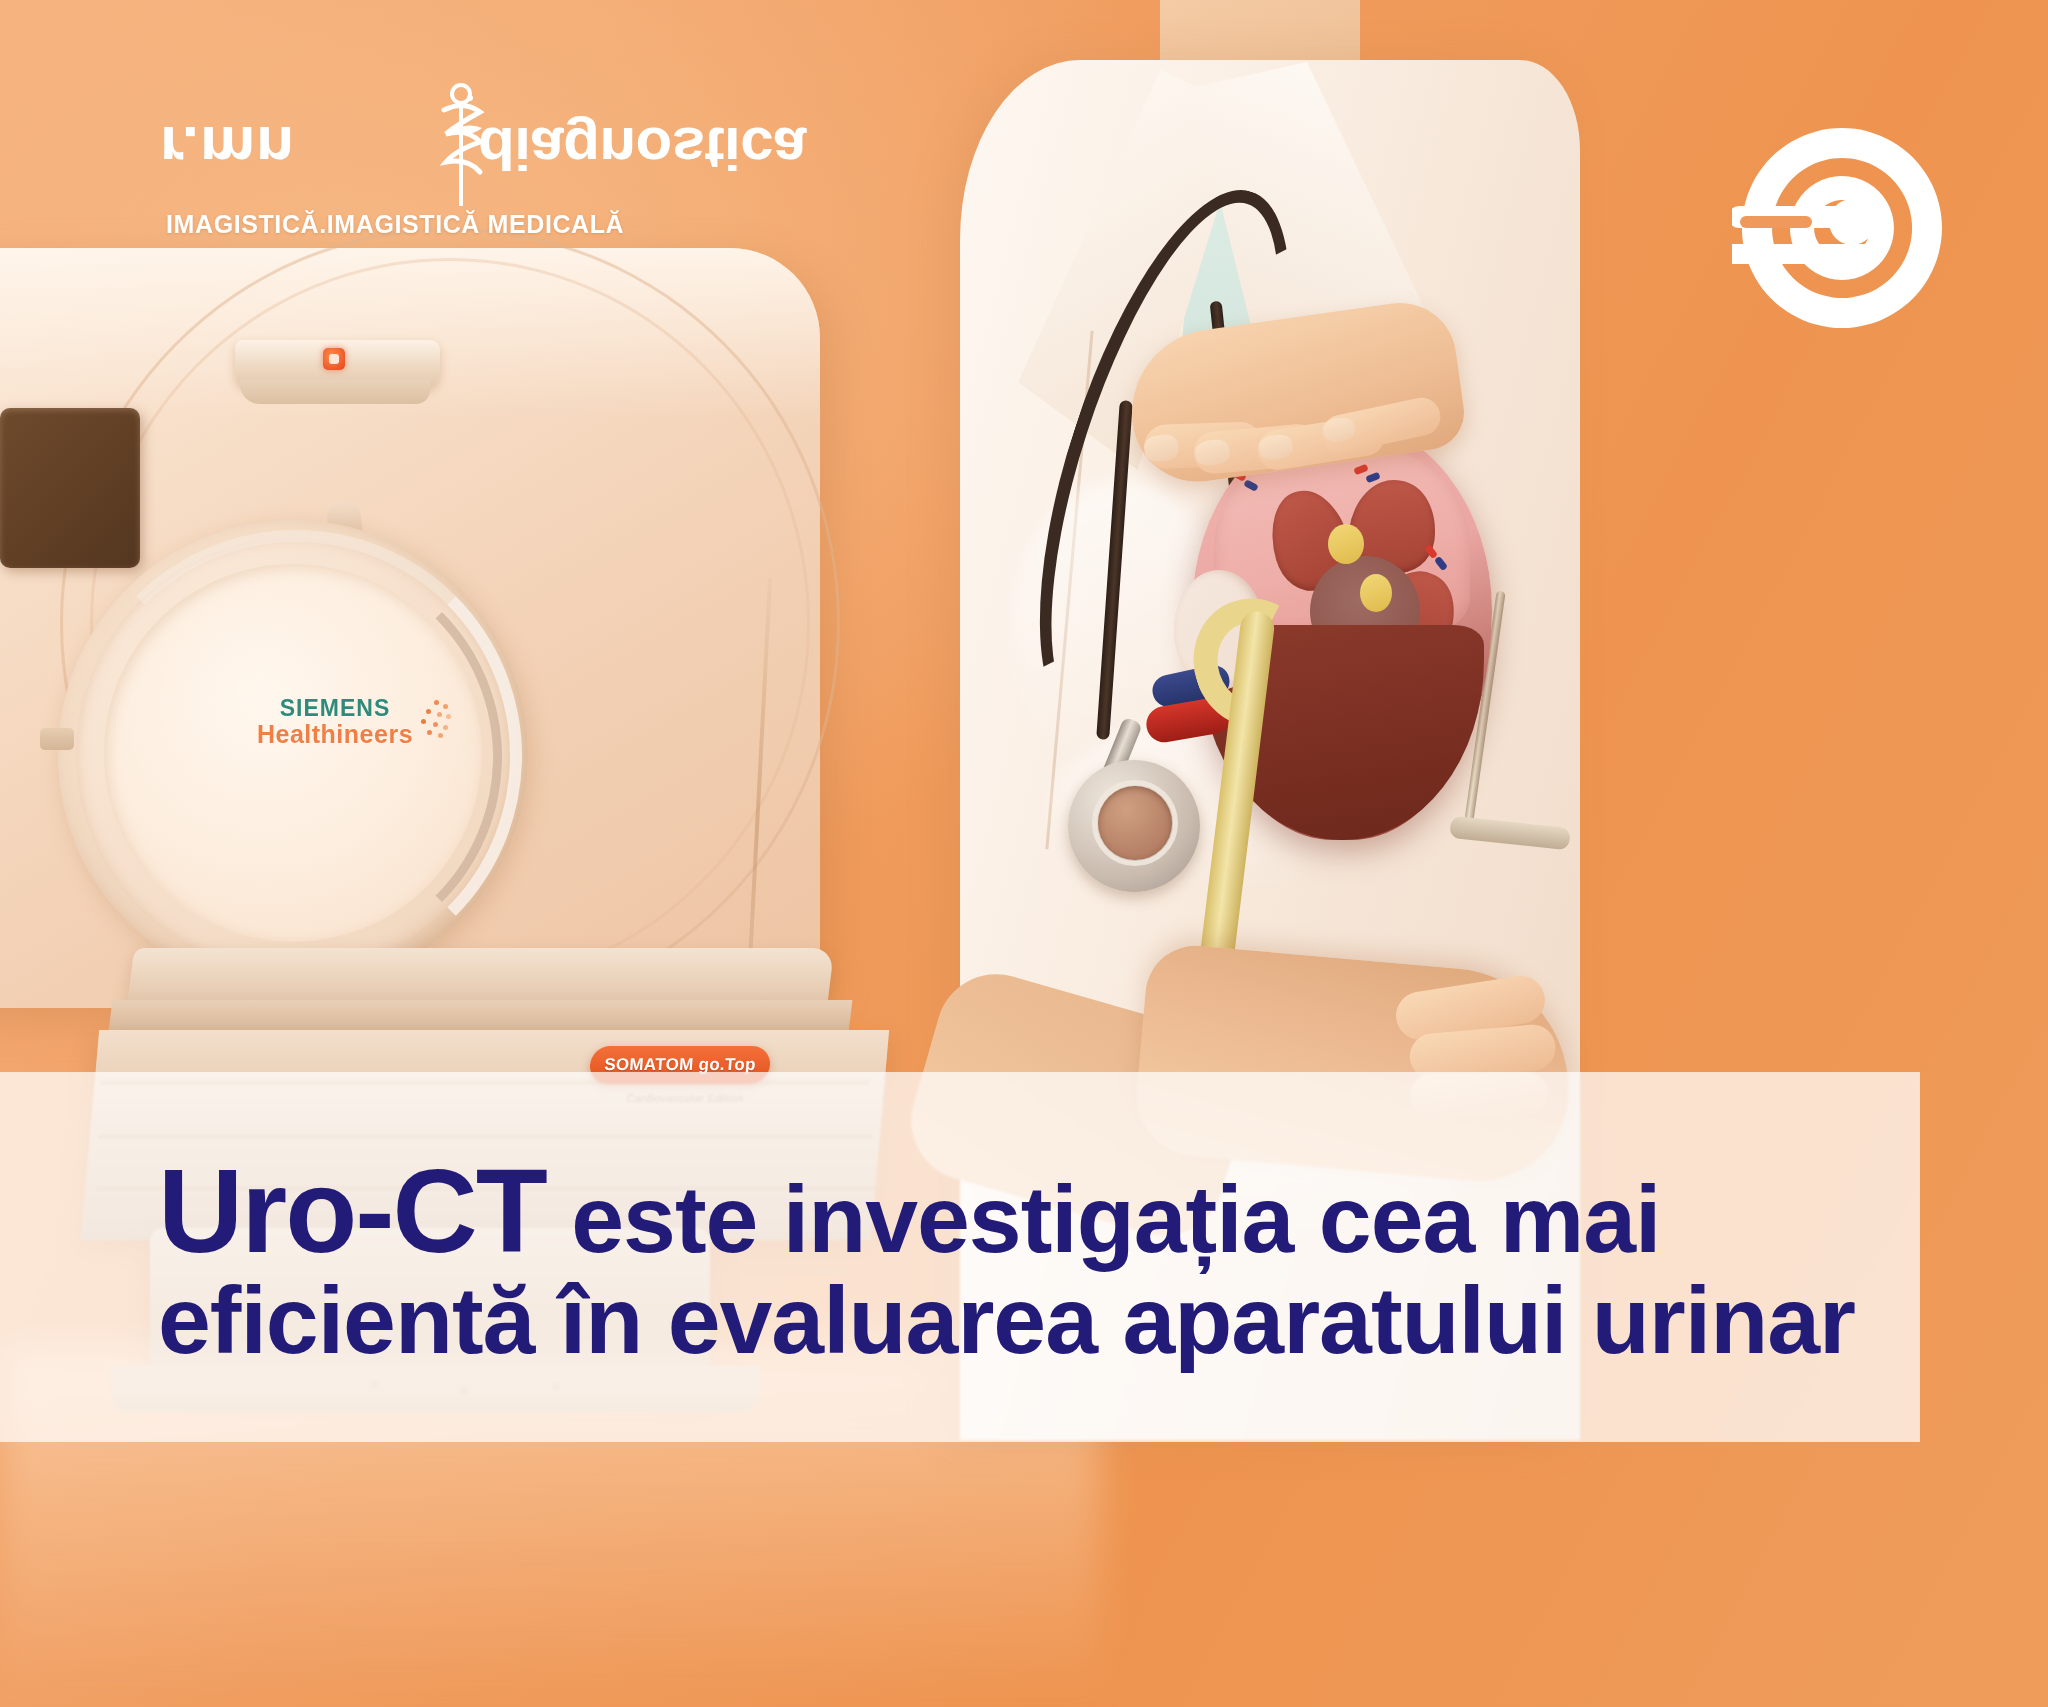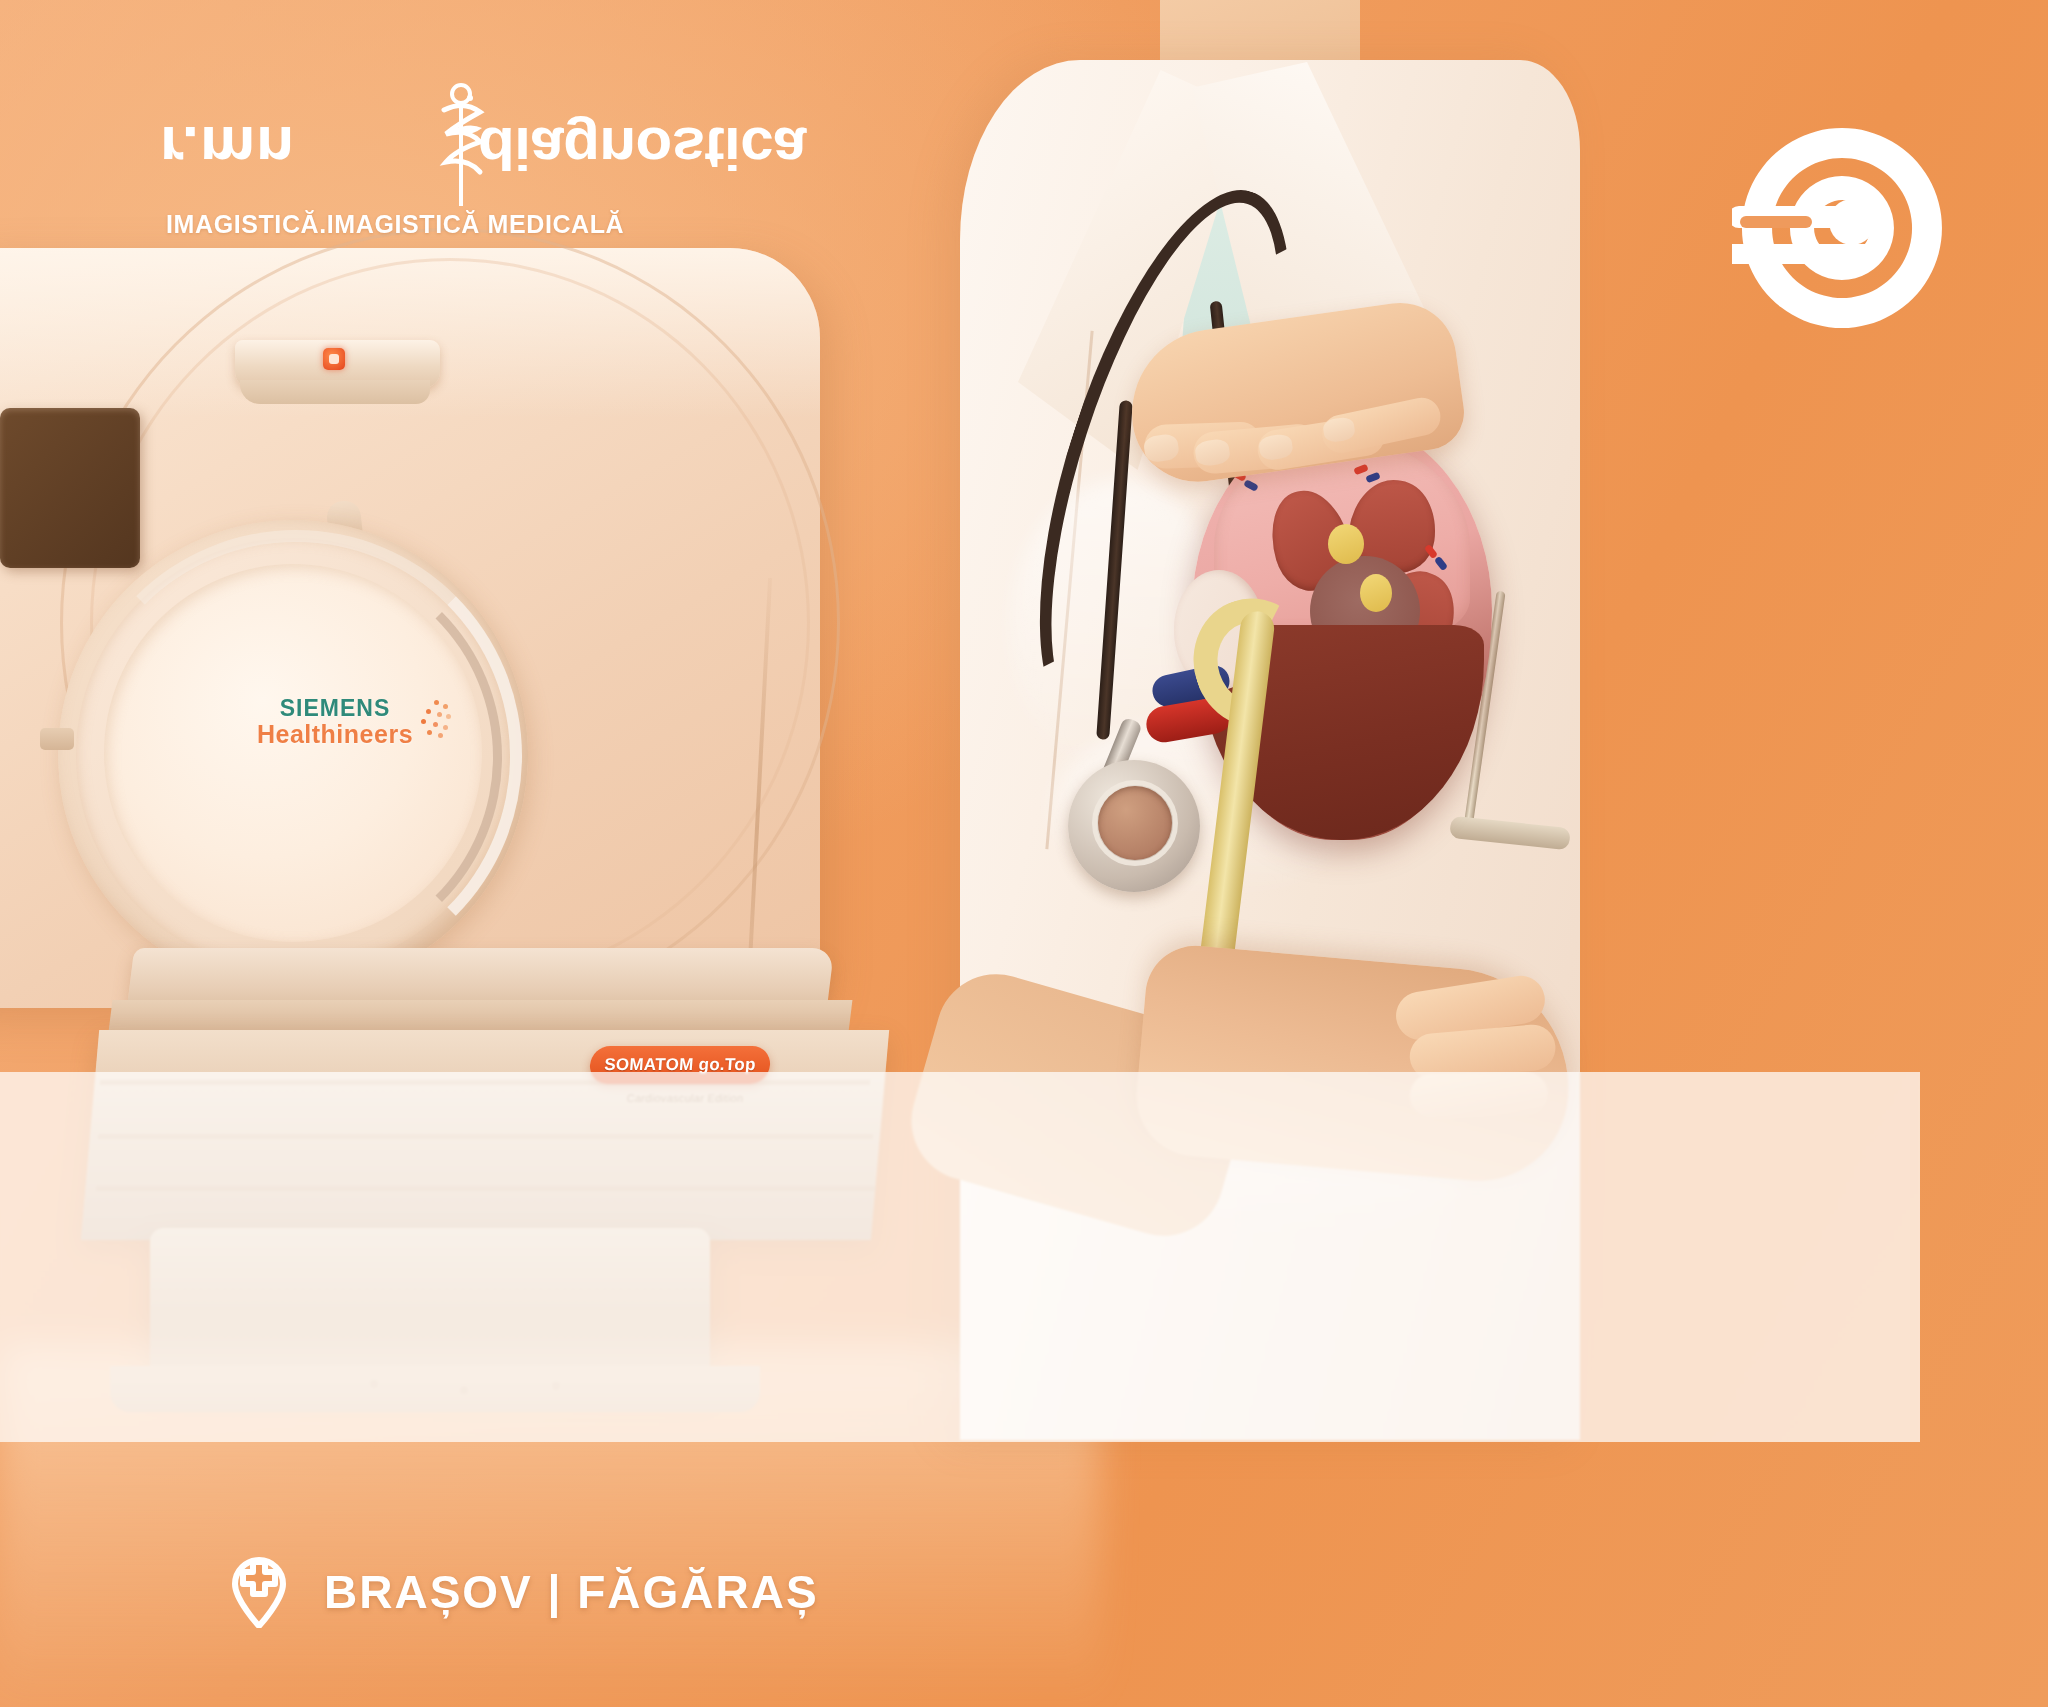--- a/index.html
+++ b/index.html
@@ -614,23 +614,21 @@
              M110 40 a70 70 0 1 0 0.1 0 Z" fill="#ffffff" fill-rule="evenodd"></path>
     <path d="M110 58 a52 52 0 1 1 -0.1 0 Z
              M110 82 a28 28 0 1 0 0.1 0 Z" fill="#ffffff" fill-rule="evenodd"></path>
     <circle cx="120" cy="104" r="23" fill="#ffffff"></circle>
     <rect x="-4" y="88" width="120" height="22" rx="11" fill="#ffffff"></rect>
     <path d="M14 98 h60 a6 6 0 0 1 0 12 h-60 a6 6 0 0 1 0 -12 Z" fill="#ef9a5c"></path>
     <rect x="-4" y="126" width="142" height="20" fill="#ffffff"></rect>
   </svg>
 
   <div class="band"></div>
-
-  <div class="footer-locations">
-    <svg class="pin-icon" viewBox="0 0 62 72">
-      <path d="M31 70 C31 70 7 44 7 28 A24 24 0 0 1 55 28 C55 44 31 70 31 70 Z" fill="none" stroke="#ffffff" stroke-width="6" stroke-linejoin="round"></path>
-      <path d="M25 6 h12 v10 h10 v12 h-10 v10 h-12 v-10 h-10 v-12 h10 z" fill="#ef9a5c" stroke="#ffffff" stroke-width="6" stroke-linejoin="round"></path>
-    </svg>
-    <div class="loc-text">BRAȘOV  |  FĂGĂRAȘ</div>
+  <div class="headline">
+    <div>
+      <span class="hl-strong">Uro-CT</span><span> este investigația cea mai eficientă în evaluarea aparatului urinar</span>
+    </div>
   </div>
 
 
+
 </div>
 
 </body></html>

